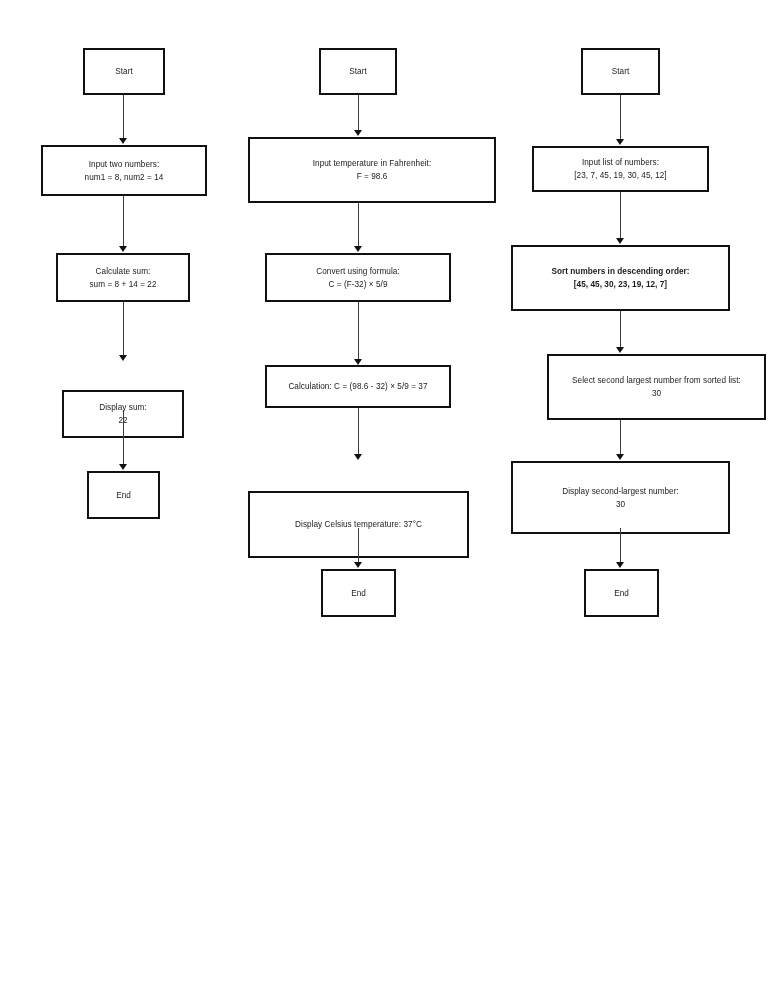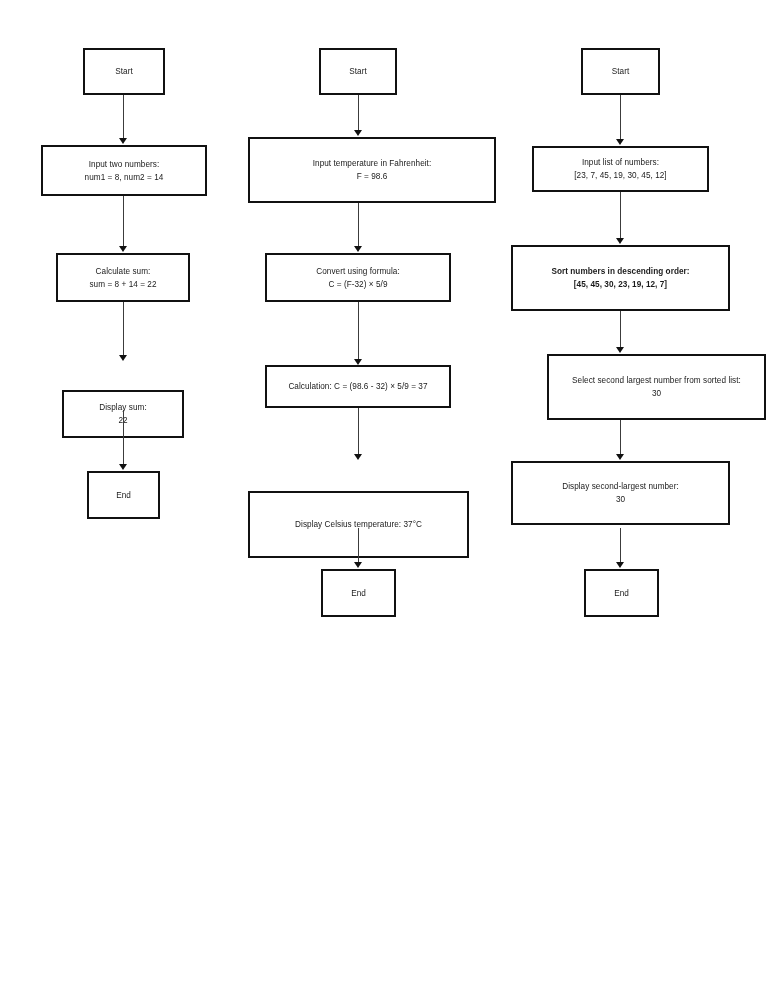--- a/index.html
+++ b/index.html
@@ -165,21 +165,21 @@
     <div class="arrow-head" style="left:616px; top:347px;"></div>
 
     <div class="flow-node" style="left:511px; top:354px; width:219px; height:66px;margin-left:36px;">
       <span class="node-text">Select second largest number from sorted list:
 30</span>
     </div>
 
     <div class="connector" style="left:620px; top:420px; height:35px;"></div>
     <div class="arrow-head" style="left:616px; top:454px;"></div>
 
-    <div class="flow-node" style="left:511px; top:461px; width:219px; height:64px;">
+    <div class="flow-node" style="left:511px; top:461px; width:219px; height:73px;">
       <span class="node-text">Display second-largest number:
 30</span>
     </div>
 
     <div class="connector" style="left:620px; top:528px; height:35px;"></div>
     <div class="arrow-head" style="left:616px; top:562px;"></div>
 
     <div class="flow-node" style="left:584px; top:569px; width:75px; height:48px;">
       <span class="node-text">End</span>
     </div>

